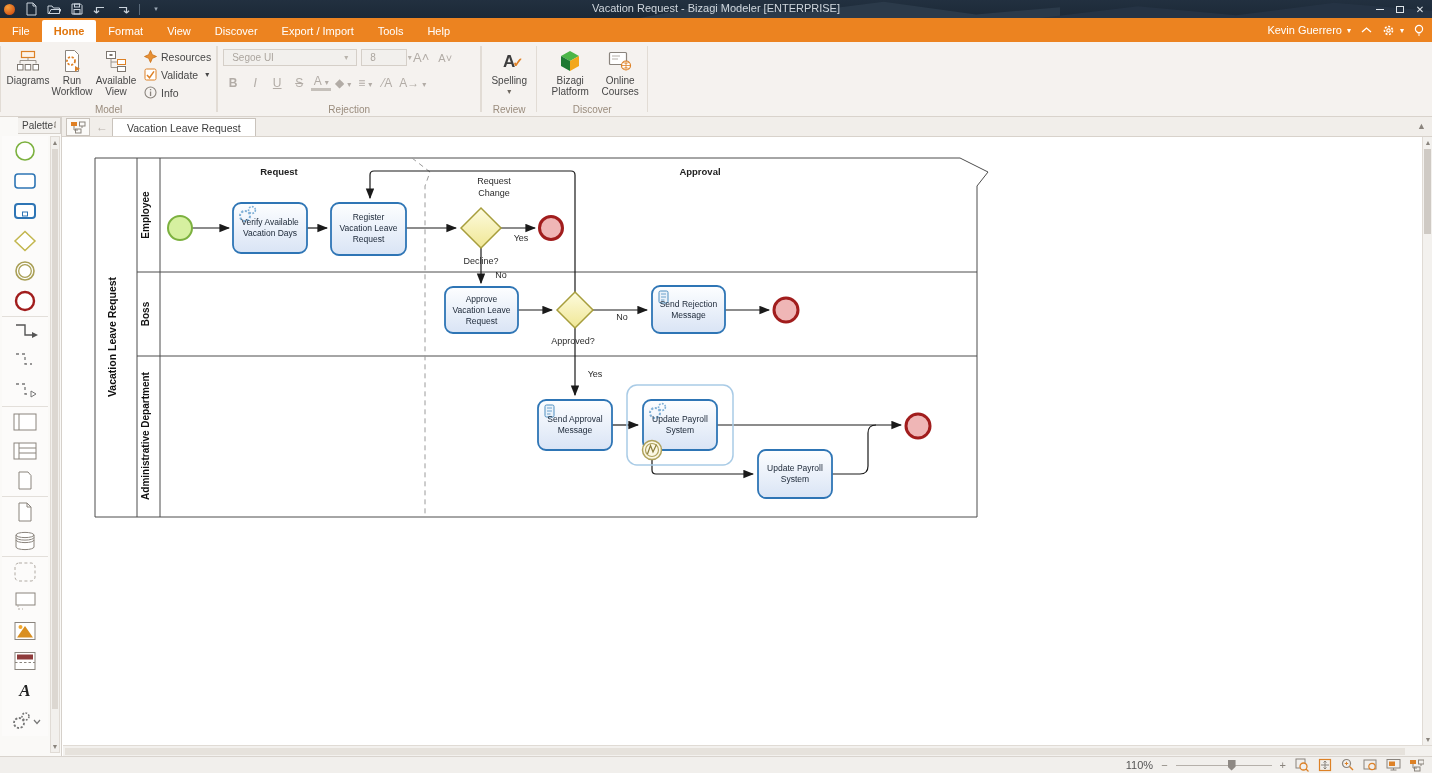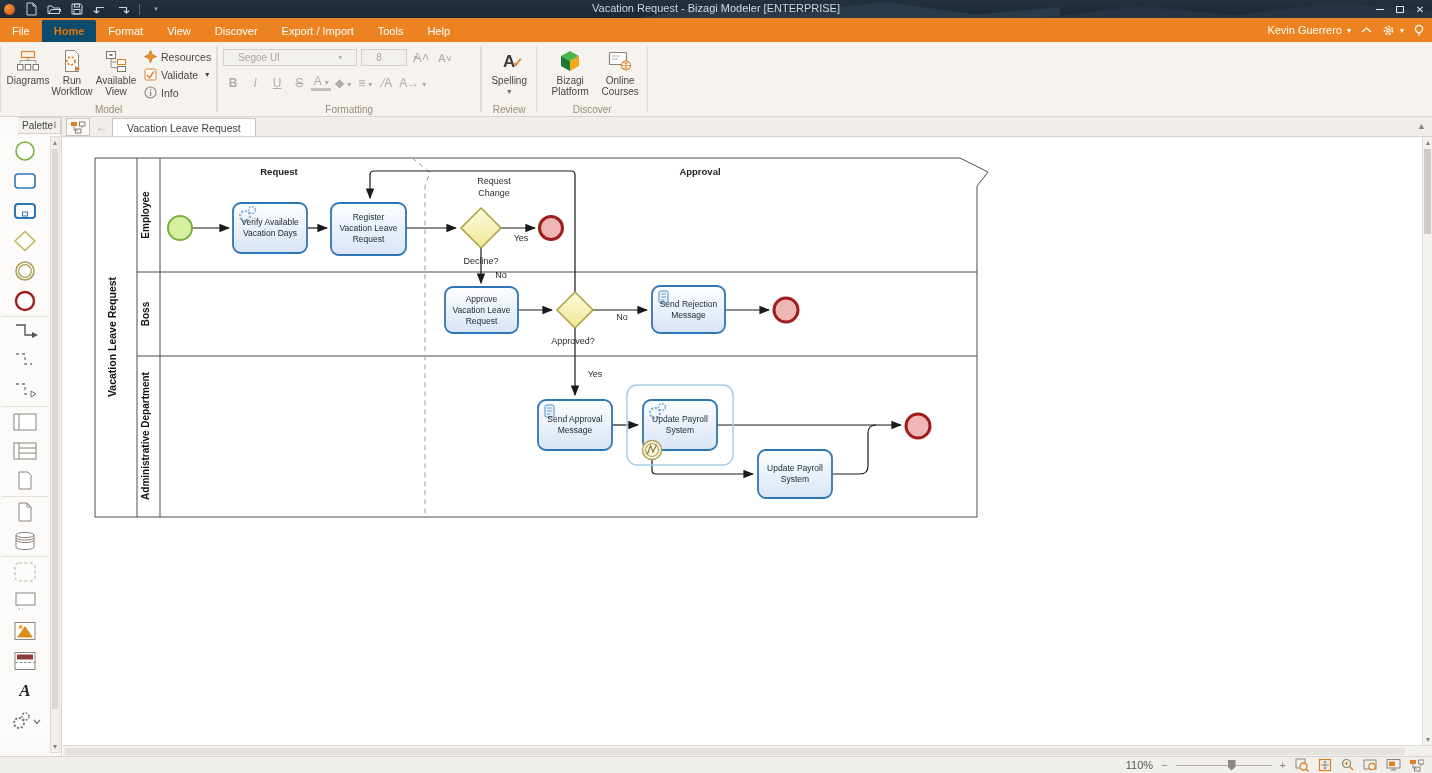--- a/index.html
+++ b/index.html
@@ -19,35 +19,35 @@
   .win-title { position:absolute; left:50%; top:2px; transform:translateX(-50%); font-size:11px; white-space:nowrap; z-index:2; }
   .wincontrols { position:absolute; right:2px; top:0; height:18px; display:flex; z-index:3; }
   .wc { width:20px; height:18px; display:flex; align-items:center; justify-content:center; color:#dfe5ea; font-size:10px; }
   .wc-min-bar { width:8px; height:1px; background:#dfe5ea; }
   .wc-restore { width:8px; height:7px; border:1px solid #dfe5ea; }
   .wc-close::before { content:"✕"; }
 
   
   .menubar { position:absolute; left:0; top:18px; width:1432px; height:24px; background:#EC8320; display:flex; align-items:flex-end; }
   .menu-item { color:#fff; font-size:11px; padding:5px 12px 5px; cursor:default;margin-top:41px; }
-  .menu-item.active { background:#0c4a6e; color:#E0750C; border-radius:2px 2px 0 0; font-weight:bold; }
+  .menu-item.active { background:#ffffff; color:#E0750C; border-radius:2px 2px 0 0; font-weight:bold; }
   .menu-right { position:absolute; right:8px; top:0; height:24px; display:flex; align-items:center; gap:10px; color:#fff; font-size:11px; }
   .menu-right .mr-ic { display:flex; align-items:center; gap:2px; }
   .dd::after { content:"▾"; font-size:8px; margin-left:3px; }
 
   
   .ribbon { position:absolute; left:0; top:42px; width:1432px; height:75px; background:#F5F2EF; border-bottom:1px solid #D9D3CC; display:flex; }
   .rgroup { position:relative; height:100%; padding:3px 5px 14px; display:flex; align-items:flex-start; }
   .rgroup-label { position:absolute; bottom:1px; left:0; right:0; text-align:center; font-size:10px; color:#9A8C7D; }
   .vdiv { width:1px; align-self:stretch; background:#E2DCD5; margin:4px 0; }
   .bigbtn { width:44px; min-width:40px; display:flex; flex-direction:column; align-items:center; text-align:center; font-size:10px; color:#474747; line-height:11px; padding-top:2px; }
   .bigbtn .bicon { height:28px; display:flex; align-items:center; justify-content:center; }
   .smallcol { display:flex; flex-direction:column; justify-content:flex-start; gap:3px; padding-top:4px; }
   .smallrow { display:flex; align-items:center; gap:4px; font-size:10.5px; color:#474747; height:15px; }
-  .combo { border:1px solid #D5CFC8; background:#F2F0ED; color:#ACA69F; font-size:10px; height:17px; display:flex; align-items:center; padding:0 14px; position:relative;gap:32px; }
+  .combo { border:1px solid #D5CFC8; background:#F2F0ED; color:#ACA69F; font-size:10px; height:17px; display:flex; align-items:center; padding:0 8px; position:relative;gap:32px; }
   .combo .cdd { margin-left:auto; color:#B9B3AC; font-size:8px; }
   .fmt-glyph { color:#B2ACA6; font-size:12px; width:20px; text-align:center; }
   .icut::before { content:"✂"; color:#DD8126; font-size:13px; }
   .spell-a { font-size:17px; color:#3d3d3d; font-weight:bold; position:relative; }
   .spell-check { position:absolute; right:-8px; bottom:-1px; color:#E08126; font-size:13px; font-weight:bold; }
 
   
   .tabstrip { position:absolute; left:62px; top:117px; width:1370px; height:20px; background:#F1EEEA; border-bottom:1px solid #D8D2CB; display:flex; align-items:stretch; }
   .ts-btn { width:24px; margin:1px 2px 0 4px; border:1px solid #C9C3BC; background:#FBFAF8; display:flex; align-items:center; justify-content:center; }
   .ts-back { width:20px; display:flex; align-items:center; justify-content:center; color:#B9B3AC; font-size:12px; }
@@ -258,21 +258,21 @@
         <span class="fmt-glyph" style="font-weight:bold;">B</span>
         <span class="fmt-glyph" style="font-style:italic;">I</span>
         <span class="fmt-glyph" style="text-decoration:underline;">U</span>
         <span class="fmt-glyph" style="text-decoration:line-through;">S</span>
         <span class="fmt-glyph dd" style="border-bottom:3px solid #C5C0BA;">A</span>
         <span class="fmt-glyph dd">◆</span>
         <span class="fmt-glyph dd">≡</span>
         <span class="fmt-glyph">⁄A</span>
         <span class="fmt-glyph dd">A→</span>
       </div>
-      <div class="rgroup-label">Formatting</div>
+      <div class="rgroup-label">Rejection</div>
     </div>
     <div class="vdiv"></div>
 
     <div class="vdiv"></div>
 
     <div class="rgroup">
       <div class="bigbtn">
         <span class="bicon">
             <span class="spell-a">A<span class="spell-check">✓</span></span>
           </span>

